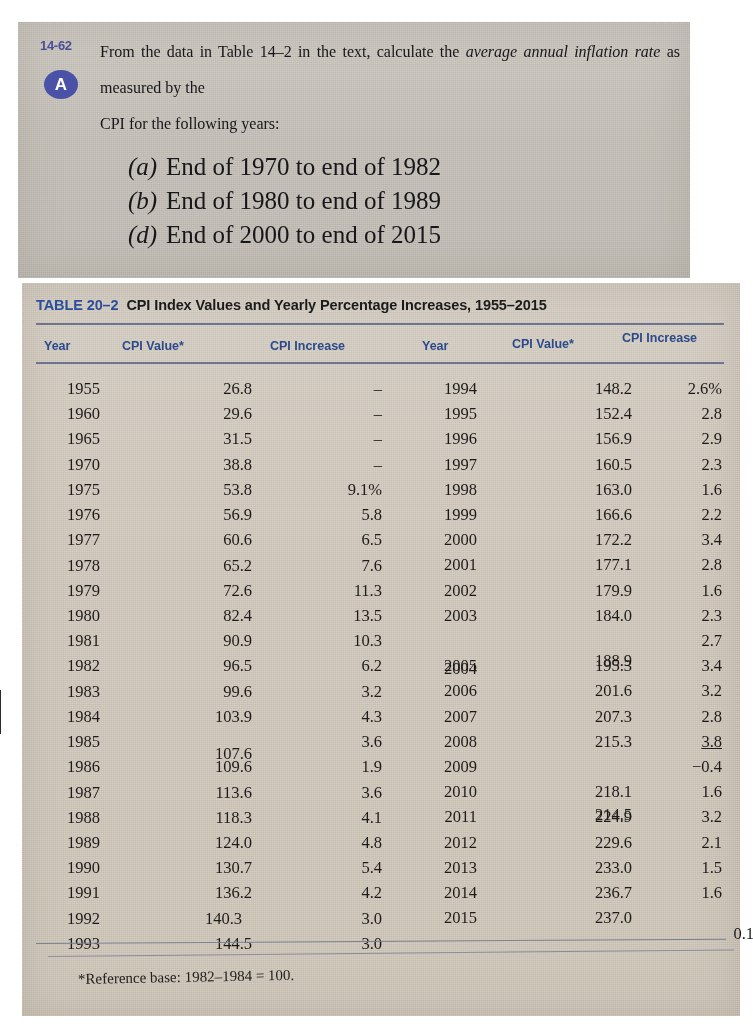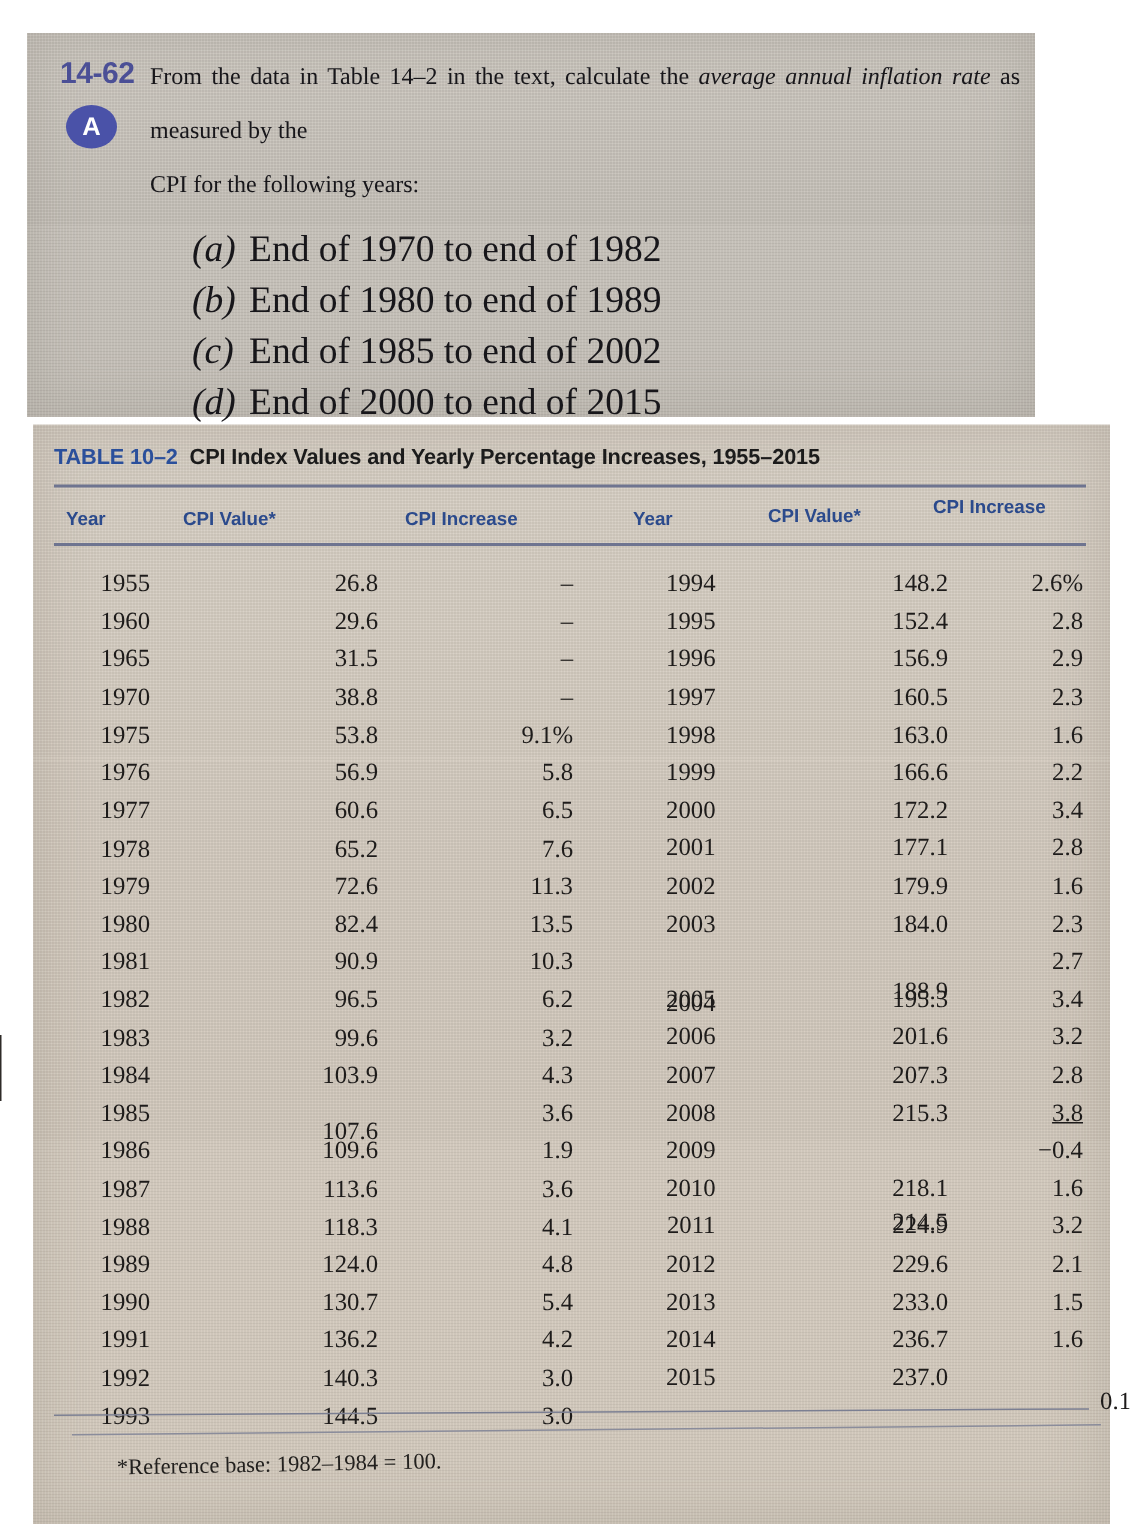--- a/index.html
+++ b/index.html
@@ -18,21 +18,21 @@
     background:
       repeating-linear-gradient(0deg,rgba(255,255,255,.055) 0 1px,rgba(0,0,0,.045) 1px 2px),
       repeating-linear-gradient(90deg,rgba(255,255,255,.04) 0 1px,rgba(0,0,0,.035) 1px 2px);
     opacity:.85;
   }
   #problem-inner{position:relative;z-index:2;}
 
   .prob-num{
     position:absolute;left:22px;top:16px;
     font-family:"Liberation Sans",sans-serif;font-weight:bold;
-    font-size:20px;letter-spacing:-.3px;color:#4b4f96;text-align:right;
+    font-size:13px;letter-spacing:-.3px;color:#4b4f96;text-align:right;
   }
   .prob-badge{
     position:absolute;left:26px;top:48px;width:34px;height:29px;
     border-radius:50%;background:#4a52a8;
     color:#ffffff;font-family:"Liberation Sans",sans-serif;font-weight:bold;
     font-size:17px;text-align:center;line-height:29px;
   }
   .prob-body{
     position:absolute;left:82px;top:12px;width:580px;
     font-size:16px;line-height:36px;color:#17161a;
@@ -102,30 +102,29 @@
   <div id="problem-inner">
     <div class="prob-num">14-62</div>
     <div class="prob-badge">A</div>
     <div class="prob-body">
       <span>From the data in Table 14–2 in the text, calculate the </span><span class="it">average annual inflation rate</span><span> as measured by the</span>
       <div class="last">CPI for the following years:</div>
     </div>
     <div class="prob-list">
       <div class="li"><span class="lbl">(a)</span><span>End of 1970 to end of 1982</span></div>
       <div class="li"><span class="lbl">(b)</span><span>End of 1980 to end of 1989</span></div>
-      <div class="li"><span class="lbl">(c)</span><span>End of 1985 to end of 2002</span></div>
       <div class="li"><span class="lbl">(d)</span><span>End of 2000 to end of 2015</span></div>
     </div>
   </div>
 </div>
 
 <div id="table-panel">
   <div id="table-inner">
     <div class="tbl-title">
-      <span class="tnum">TABLE 10–2</span>&nbsp;
+      <span class="tnum">TABLE 20–2</span>&nbsp;
       <span>CPI Index Values and Yearly Percentage Increases, 1955–2015</span>
     </div>
 
     <div class="rule" id="rule-top"></div>
     <div class="rule" id="rule-head"></div>
 
     <div id="header-row">
         <div class="hdr" style="left: 22px; top: 56px;">Year</div>
         <div class="hdr" style="left: 100px; top: 56px;">CPI Value*</div>
         <div class="hdr" style="left: 248px; top: 56px;">CPI Increase</div>
@@ -234,21 +233,21 @@
           <div class="cell r" style="left: 110px; width: 120px; top: 575.18px;">130.7</div>
           <div class="cell r" style="left: 240px; width: 120px; top: 575.18px;">5.4</div>
         </div>
         <div>
           <div class="cell r" style="left: -42px; width: 120px; top: 600.4px;">1991</div>
           <div class="cell r" style="left: 110px; width: 120px; top: 600.4px;">136.2</div>
           <div class="cell r" style="left: 240px; width: 120px; top: 600.4px;">4.2</div>
         </div>
         <div>
           <div class="cell r" style="left: -42px; width: 120px; top: 625.62px;">1992</div>
-          <div class="cell r" style="left: 110px; width: 120px; top: 625.62px;">140.3</div>
+          <div class="cell r" style="left: 100px; width: 120px; top: 625.62px;">140.3</div>
           <div class="cell r" style="left: 240px; width: 120px; top: 625.62px;">3.0</div>
         </div>
         <div>
           <div class="cell r" style="left: -42px; width: 120px; top: 650.84px;">1993</div>
           <div class="cell r" style="left: 110px; width: 120px; top: 650.84px;">144.5</div>
           <div class="cell r" style="left: 240px; width: 120px; top: 650.84px;">3.0</div>
         </div>
       </div>
     <div id="body-right">
         <div>

